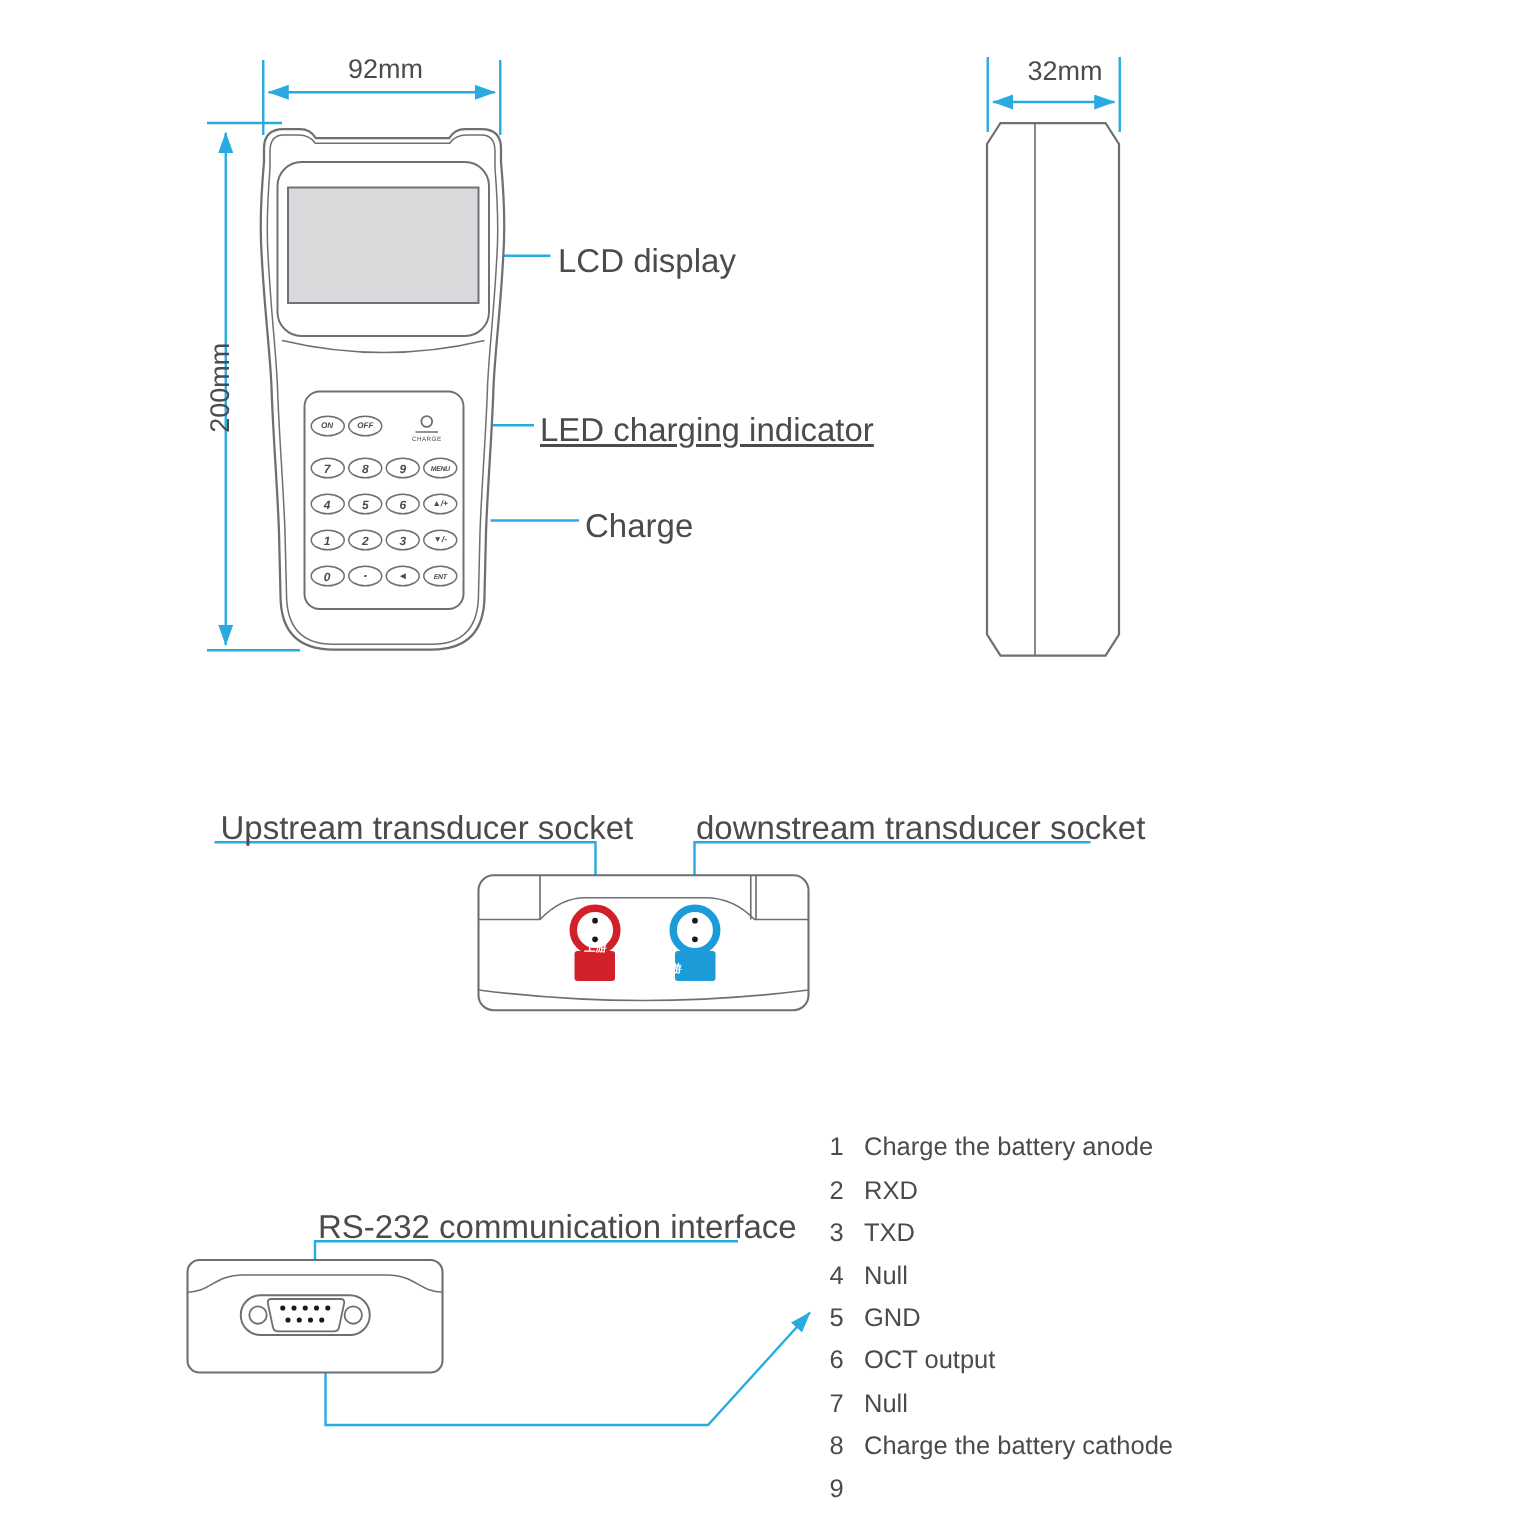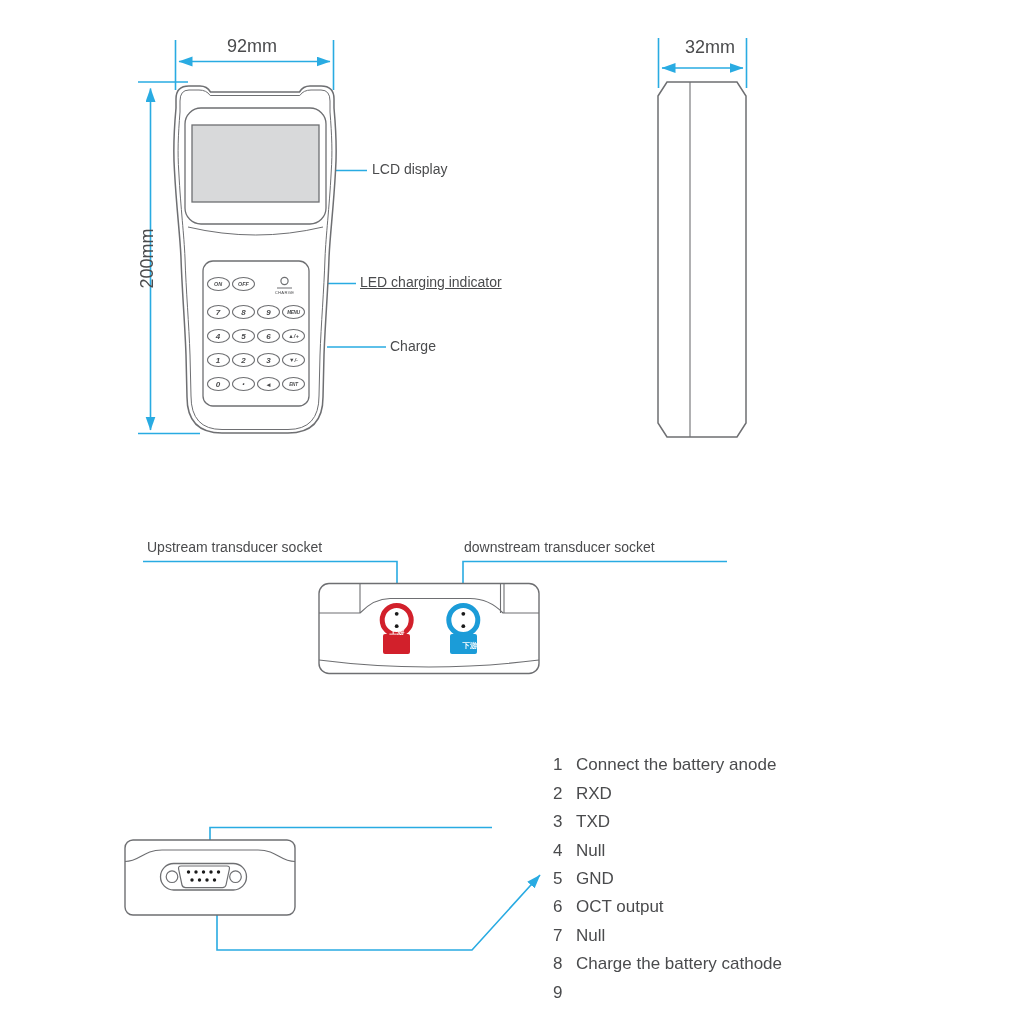--- a/index.html
+++ b/index.html
@@ -1,19 +1,19 @@
 <!DOCTYPE html>
 <html><head>
 <meta charset="utf-8">
 <style>
   html,body{margin:0;padding:0;background:#ffffff;}
   #canvas{position:relative;width:1024px;height:1024px;background:#fff;overflow:hidden;
           font-family:"Liberation Sans","DejaVu Sans",sans-serif;color:#4a4b4d;}
   #lineart{position:absolute;left:0;top:0;}
-  .lbl{position:absolute;white-space:nowrap;font-size:14px;color:#4a4b4d;}
+  .lbl{position:absolute;white-space:nowrap;font-size:22px;color:#4a4b4d;}
   .dim{position:absolute;white-space:nowrap;font-size:18px;color:#4a4b4d;}
   .rot{transform:rotate(-90deg);transform-origin:center center;text-align:center;}
   .key{position:absolute;width:23px;height:14px;border:1.3px solid #6e6f72;border-radius:50%;
        background:#fff;display:flex;align-items:center;justify-content:center;
        font-style:italic;font-weight:bold;font-size:8px;color:#4a4b4d;box-sizing:border-box;}
   .k-on{font-size:5.4px;}
   .k-tiny{font-size:4.6px;letter-spacing:-0.2px;}
   .k-arr{font-size:5.6px;}
   .k-dot{font-size:10px;}
   .k-bs{font-size:6.5px;}
@@ -117,33 +117,34 @@
           <circle cx="211" cy="872" r="1.7"></circle>
         <circle cx="218.5" cy="872" r="1.7"></circle>
         <circle cx="192" cy="880" r="1.7"></circle>
           <circle cx="199.5" cy="880" r="1.7"></circle>
         <circle cx="207" cy="880" r="1.7"></circle>
           <circle cx="214.5" cy="880" r="1.7"></circle>
       </g>
     </g>
   </svg>
 
-  <div class="dim" style="left:227px;top:36px;width:60px;text-align:left;">92mm</div>
+  <div class="dim" style="left:227px;top:36px;width:60px;text-align:center;">92mm</div>
   <div class="dim rot" style="left:112px;top:248px;width:70px;">200mm</div>
   <div class="dim" style="left:675px;top:37px;width:60px;text-align:right;">32mm</div>
 
   <div class="lbl" style="left:372px;top:161px;">LCD display</div>
   <div class="lbl" style="left:360px;top:274px;text-decoration:underline;">LED charging indicator</div>
   <div class="lbl" style="left:390px;top:338px;">Charge</div>
   <div class="lbl" style="left:147px;top:539px;">Upstream transducer socket</div>
   <div class="lbl" style="left:464px;top:539px;">downstream transducer socket</div>
+  <div class="lbl" style="left:212px;top:805px;">RS-232 communication interface</div>
 
   <div class="charge-txt" style="left:264.5px;top:289.5px;">CHARGE</div>
   <div class="tag-txt" style="left:383px;top:627px;">上游</div>
-  <div class="tag-txt" style="left:456px;top:641px;">下游</div>
+  <div class="tag-txt" style="left:433px;top:641px;">下游</div>
 
   <div class="key k-on" style="left:206.5px;top:277px;">
       <span>ON</span>
     </div>
   <div class="key k-on" style="left:232px;top:277px;">
       <span>OFF</span>
     </div>
 
   <div class="key" style="left:206.5px;top:305px;">
       <span>7</span>
@@ -193,21 +194,21 @@
   <div class="key k-bs" style="left:257px;top:377px;">
       <span>◄</span>
     </div>
   <div class="key k-tiny" style="left:282px;top:377px;">
       <span>ENT</span>
     </div>
 
   <div class="pins">
     <div class="pin-row">
         <span class="pin-num">1</span>
-        <span>Connect the battery anode</span>
+        <span>Charge the battery anode</span>
       </div>
     <div class="pin-row">
         <span class="pin-num">2</span>
         <span>RXD</span>
       </div>
     <div class="pin-row">
         <span class="pin-num">3</span>
         <span>TXD</span>
       </div>
     <div class="pin-row">

